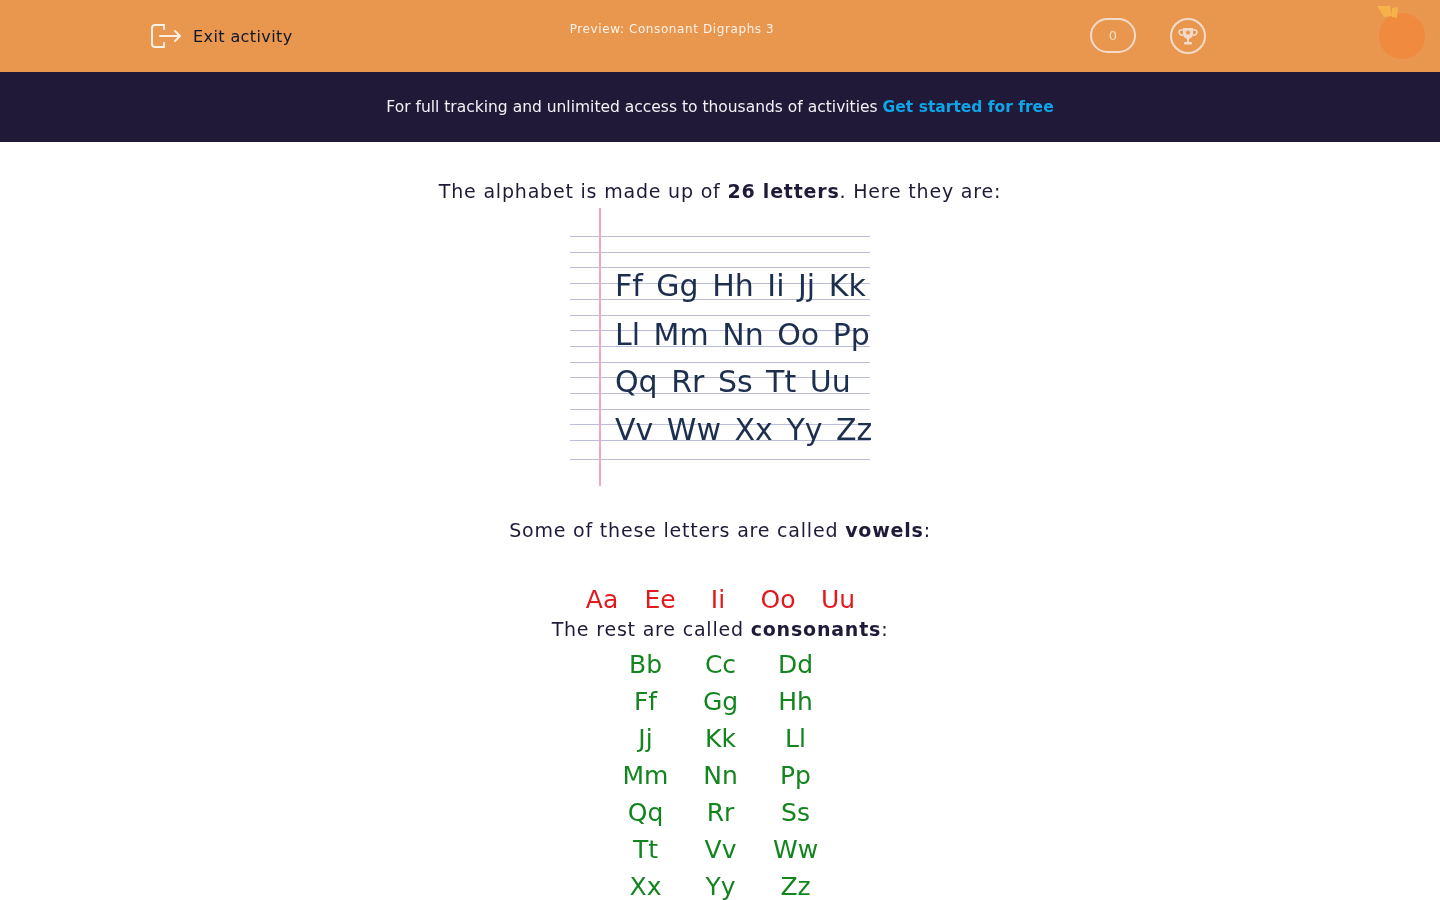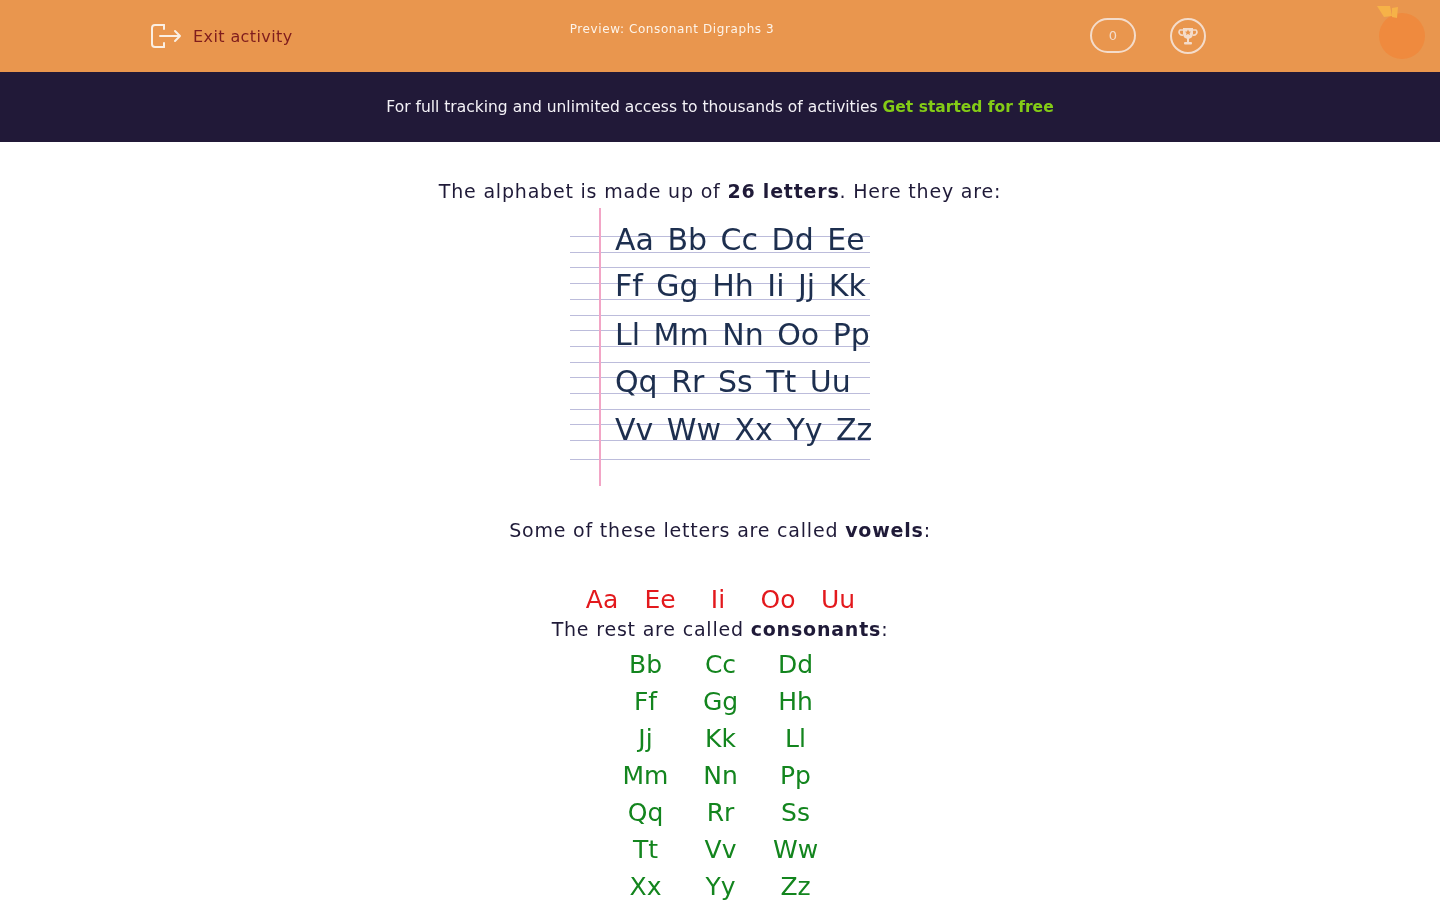--- a/index.html
+++ b/index.html
@@ -8,21 +8,21 @@
 
     .topbar {
       position: absolute; left: 0; top: 0; width: 1440px; height: 72px;
       background: #e9964e;
     }
     .exit {
       position: absolute; left: 150px; top: 22px; height: 28px;
       display: flex; align-items: center; gap: 10px; cursor: pointer;
     }
     .exit svg { width: 33px; height: 28px; }
-    .exit-label { color: #7f1d1d; font-size: 16px; letter-spacing: 0.4px; }
+    .exit-label { color: #0f172a; font-size: 16px; letter-spacing: 0.4px; }
     .title {
       position: absolute; left: 0; width: 1344px; top: 22px; text-align: center;
       color: #fdf4ea; font-size: 12px; font-weight: 500; letter-spacing: 0.6px;
     }
     .score {
       position: absolute; left: 1090px; top: 18px; width: 46px; height: 35px;
       border: 2px solid #f4dccb; border-radius: 18px;
       color: #f4dccb; font-size: 13px; display: flex; align-items: center; justify-content: center;
     }
     .trophy {
@@ -30,21 +30,21 @@
       border: 2px solid #f4dccb; border-radius: 50%;
       display: flex; align-items: center; justify-content: center; cursor: pointer;
     }
     .logo { position: absolute; left: 1374px; top: 4px; width: 56px; height: 56px; }
 
     .banner {
       position: absolute; left: 0; top: 72px; width: 1440px; height: 70px;
       background: #211938; color: #f3f1f6; font-size: 15.5px;
       display: flex; align-items: center; justify-content: center; gap: 5px;
     }
-    .banner b { font-weight: 700; color: #84cc16; cursor: pointer; }
+    .banner b { font-weight: 700; color: #0ea5e9; cursor: pointer; }
     .line {
       position: absolute; left: 0; width: 1440px; text-align: center;
       font-size: 19px; letter-spacing: 0.8px; color: #1f1a38;
     }
     .line b { font-weight: 700; }
 
     .paper {
       position: absolute; left: 570px; top: 208px; width: 300px; height: 280px;
     }
     .paper .rule { position: absolute; left: 0; width: 300px; height: 1px; background: #bcbcdb; }
@@ -120,21 +120,20 @@
   <div class="rule" style="top:122.2px"></div>
   <div class="rule" style="top:137.9px"></div>
   <div class="rule" style="top:153.6px"></div>
   <div class="rule" style="top:169.3px"></div>
   <div class="rule" style="top:185px"></div>
   <div class="rule" style="top:200.7px"></div>
   <div class="rule" style="top:216.4px"></div>
   <div class="rule" style="top:232.1px"></div>
   <div class="rule" style="top:251px"></div>
   <div class="margin"></div>
-  <div class="row" style="top:14px">Aa Bb Cc Dd Ee</div>
   <div class="row" style="top:60px">Ff Gg Hh Ii Jj Kk</div>
   <div class="row" style="top:156px">Qq Rr Ss Tt Uu</div>
   <div class="row" style="top:109px">Ll Mm Nn Oo Pp</div>
   <div class="row" style="top:204px">Vv Ww Xx Yy Zz</div>
 </div>
 
 <div class="line" style="top:519px;">
   <span>Some of these letters are called </span><b>vowels</b><span>:</span>
 </div>
 

